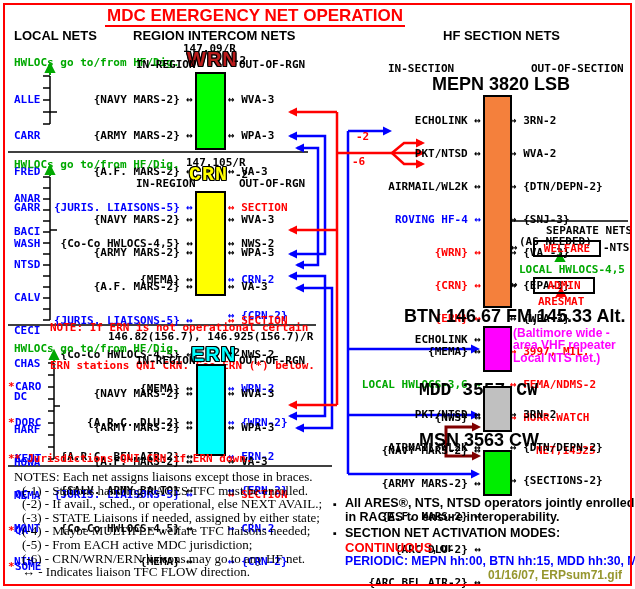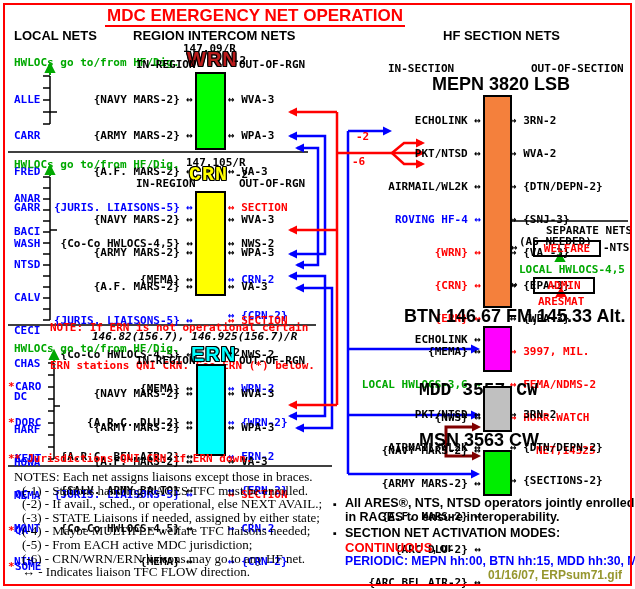--- a/index.html
+++ b/index.html
@@ -214,21 +214,21 @@
     <div class="c-blue">↔ {WRN-2}</div>
     <div class="c-blue">↔ ERN-2</div>
     <div class="c-blue">↔ {ERN-2}</div>
   </div>
 
   <div class="abs mono c-red" style="left:50px;top:297px;line-height:12.5px;">
     <div>NOTE: If ERN is not operational certain</div>
     <div>ERN stations QNI CRN. See ERN (*) below.</div>
   </div>
 
-  <div class="abs mono" style="left:92px;top:330px;font-style:italic;">146.82(156.7), 146.925(156.7)/R</div>
+  <div class="abs mono" style="left:108px;top:330px;">146.82(156.7), 146.925(156.7)/R</div>
   <div class="abs mono c-green" style="left:14px;top:342px;">HWLOCs go to/from HF/Dig.</div>
   <div class="abs bignet" style="left:191px;top:343px;color:#00ffff;">ERN</div>
   <div class="abs mono" style="left:227px;top:346px;">-2</div>
   <div class="abs mono" style="left:136px;top:354px;">IN-REGION</div>
   <div class="abs mono" style="left:239px;top:354px;">OUT-OF-RGN</div>
 
   <div class="col mono" style="left:8px;top:357px;line-height:12px;">
     <div><span class="c-red" style="display:inline-block;width:7px;">*</span><span class="c-blue">CARO</span></div>
     <div><span class="c-red" style="display:inline-block;width:7px;">*</span><span class="c-blue">DORC</span></div>
     <div><span class="c-red" style="display:inline-block;width:7px;">*</span><span class="c-blue">KENT</span></div>
@@ -328,20 +328,25 @@
 
   <div class="abs mono c-green" style="left:519px;top:263px;">LOCAL HWLOCS-4,5</div>
 
   <div class="abs mono" style="left:511px;top:278px;">↔</div>
   <div class="smallbox c-red" style="left:533px;top:277px;width:58px;height:13px;line-height:13px;">ADMIN</div>
   <div class="abs mono c-red" style="left:538px;top:295px;">ARESMAT</div>
 
   <div class="abs bigtitle" style="left:404px;top:306px;">BTN 146.67 FM,145.33 Alt.</div>
   <div class="netbox" style="left:483px;top:326px;width:25px;height:42px;background:#ff00ff;"></div>
   <div class="abs mono ralign" style="left:350px;top:333px;width:131px;">ECHOLINK ↔</div>
+  <div class="col c-magenta" style="left:513px;top:327px;font:bold 12px 'Liberation Sans',sans-serif;line-height:12.3px;">
+    <div>(Baltimore wide -</div>
+    <div>area VHF repeater</div>
+    <div>Local NTS net.)</div>
+  </div>
 
   <div class="abs bigtitle" style="left:419px;top:380px;font-family:Liberation Mono, monospace;">MDD 3557 CW</div>
   <div class="netbox" style="left:483px;top:386px;width:25px;height:42px;background:#c0c0c0;"></div>
   <div class="col mono ralign" style="left:330px;top:387px;width:151px;line-height:11px;">
     <div>PKT/NTSD ↔</div>
     <div>AIRMAIL/WL2K ↔</div>
   </div>
   <div class="col mono" style="left:510px;top:387px;line-height:11px;">
     <div>↔ 3RN-2</div>
     <div>↔ {DTN/DEPN-2}</div>

